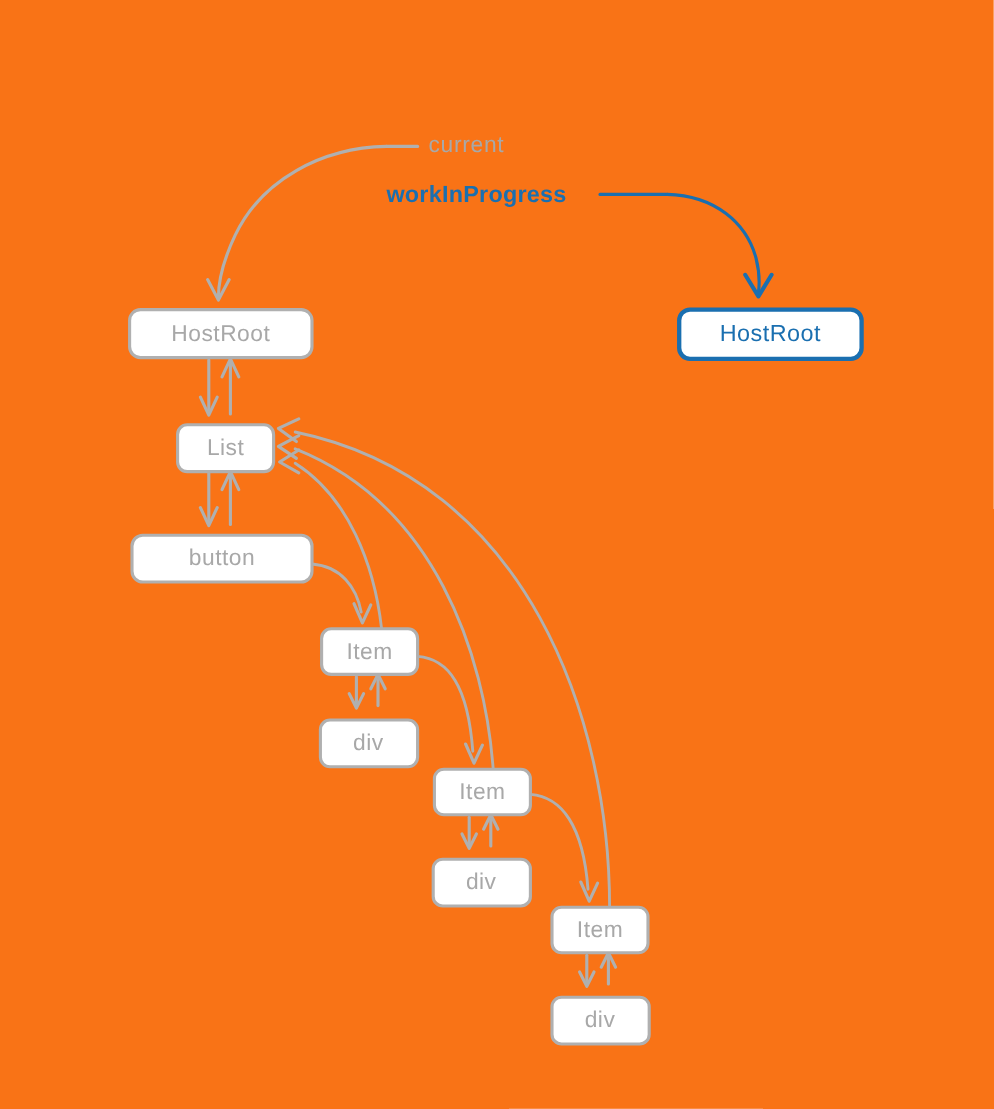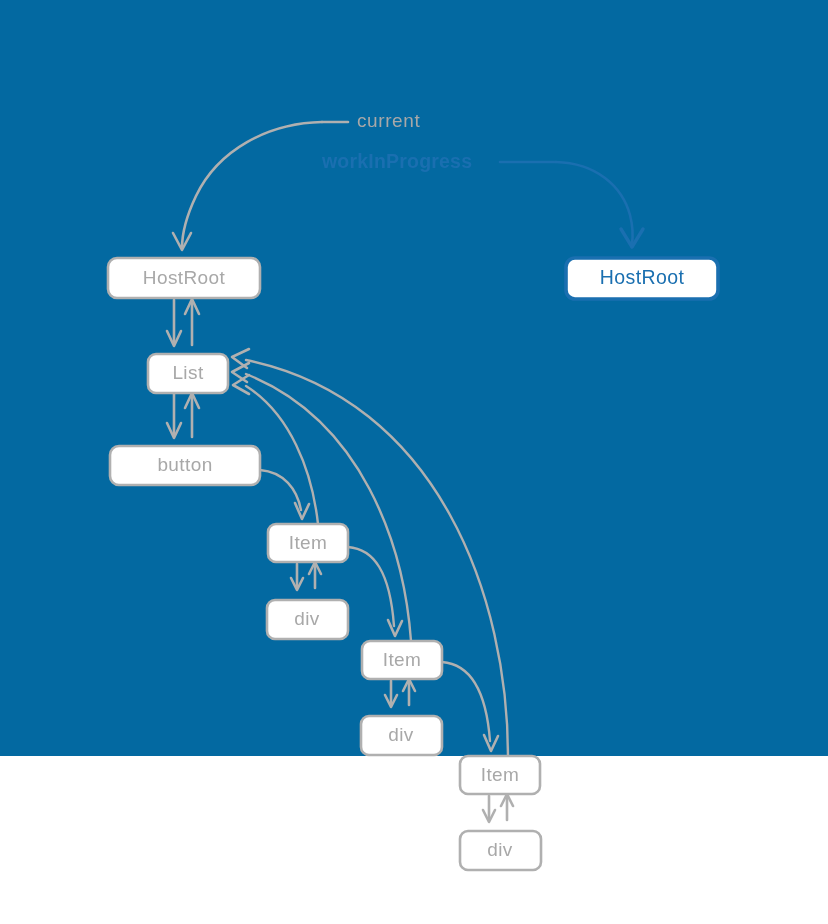--- a/index.html
+++ b/index.html
@@ -11,22 +11,22 @@
   body {
     width: 828px;
     height: 924px;
     font-family: "Liberation Sans", sans-serif;
     overflow: hidden;
     position: relative;
   }
   #diagram-root {
     position: relative;
     width: 828px;
-    height: 756px;
-    background: #0369a1;
+    height: 924px;
+    background: #f97316;
   }
   svg#diagram-svg {
     position: absolute;
     top: 0;
     left: 0;
     width: 828px;
     height: 924px;
     display: block;
   }
   .node-box-rect {

